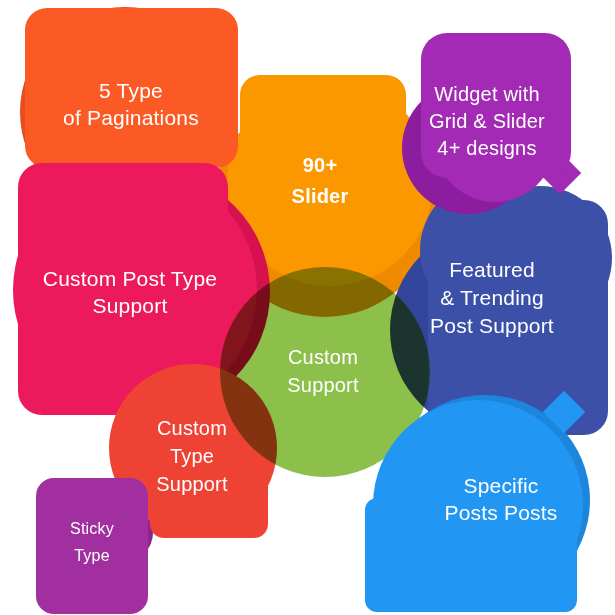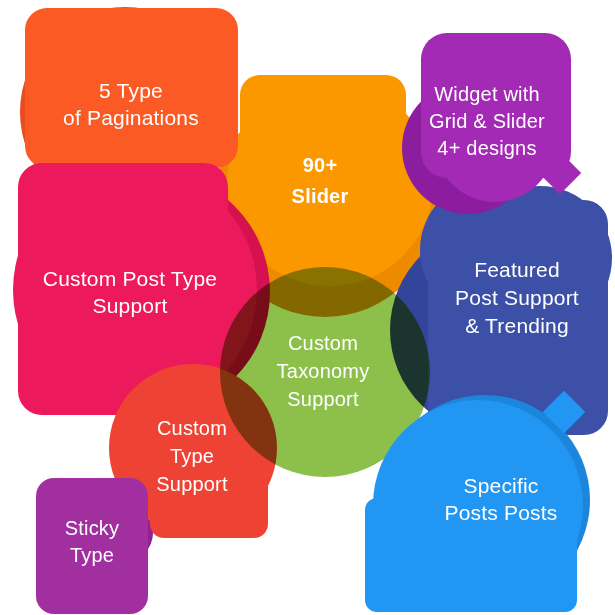--- a/index.html
+++ b/index.html
@@ -42,21 +42,21 @@
   .p-dark{left:20px;top:7px;width:210px;height:210px;}
   .p-rect{left:25px;top:8px;width:213px;height:160px;}
   .p-label{left:131px;top:104px;}
 
   
   .z3{z-index:3;}
   .fb-dark{left:390px;top:225px;width:210px;height:210px;}
   .fb-bumpA{left:420px;top:180px;width:140px;height:140px;}
   .fb-bumpB{left:468px;top:186px;width:144px;height:144px;}
   .fb-rect{left:428px;top:200px;width:180px;height:235px;border-radius:24px;}
-  .fb-label{left:517px;top:298px;line-height:28px;}
+  .fb-label{left:492px;top:298px;line-height:28px;}
 
   
   .z4{z-index:4;}
   .g-dark{left:402px;top:82px;width:132px;height:132px;}
   .g-bulge{left:435px;top:82px;width:120px;height:120px;}
   .g-tail{left:545px;top:158px;width:30px;height:30px;}
   .g-rect{left:421px;top:33px;width:150px;height:145px;border-radius:26px;}
   .g-label{left:487px;top:121px;font-size:20px;}
 
   
@@ -74,21 +74,21 @@
   .t-label{left:192px;top:456px;font-size:20px;line-height:28px;z-index:8;}
 
   
   .z7{z-index:7;}
   .tx-main{left:220px;top:267px;width:210px;height:210px;}
   .tx-label{left:323px;top:371px;font-size:20px;line-height:28px;z-index:8;}
 
   
   .z9{z-index:9;}
   .st-rect{left:36px;top:478px;width:112px;height:136px;border-radius:18px;}
-  .st-label{left:92px;top:542px;font-size:20px;}
+  .st-label{left:92px;top:542px;font-size:16px;}
 
   
   .z10{z-index:10;}
   .a-dark{left:380px;top:395px;width:210px;height:210px;}
   .a-main{left:373px;top:400px;width:210px;height:210px;}
   .a-tail{left:549px;top:397px;width:30px;height:30px;}
   .a-rect{left:365px;top:498px;width:212px;height:114px;border-radius:12px;}
   .a-label{left:501px;top:499px;}
   .lbl{z-index:11;}
 </style>
@@ -111,22 +111,22 @@
     <span>5 Type</span>
     <span>of Paginations</span>
   </div>
 
   <div class="shape circle z3 fb-dark" style="background: rgb(51, 69, 155);"></div>
   <div class="shape circle z3 fb-bumpA" style="background: rgb(60, 80, 168);"></div>
   <div class="shape circle z3 fb-bumpB" style="background: rgb(60, 80, 168);"></div>
   <div class="shape z3 fb-rect" style="background: rgb(60, 80, 168);"></div>
   <div class="label z3 fb-label lbl">
     <span>Featured</span>
+    <span>&amp; Trending</span>
     <span>Post Support</span>
-    <span>&amp; Trending</span>
   </div>
 
   <div class="shape circle z4 g-dark" style="background: rgb(140, 29, 158);"></div>
   <div class="shape circle z4 g-bulge" style="background: rgb(163, 42, 180);"></div>
   <div class="shape diamond z4 g-tail" style="background: rgb(163, 42, 180);"></div>
   <div class="shape z4 g-rect" style="background: rgb(163, 42, 180);"></div>
   <div class="label z4 g-label lbl">
     <span>Widget with</span>
     <span>Grid &amp; Slider</span>
     <span>4+ designs</span>
@@ -146,21 +146,20 @@
   <div class="shape z6 t-rect" style="background: rgb(238, 67, 52);"></div>
   <div class="label t-label lbl">
     <span>Custom</span>
     <span>Type</span>
     <span>Support</span>
   </div>
 
   <div class="shape circle blend z7 tx-main" style="background: rgb(140, 192, 75);"></div>
   <div class="label tx-label lbl">
     <span>Custom</span>
-    <span>Taxonomy</span>
     <span>Support</span>
   </div>
 
   <div class="shape z9 st-rect" style="background: rgb(161, 47, 159);"></div>
   <div class="label z9 st-label lbl">
     <span>Sticky</span>
     <span>Type</span>
   </div>
 
   <div class="shape circle z10 a-dark" style="background: rgb(27, 134, 220);"></div>

